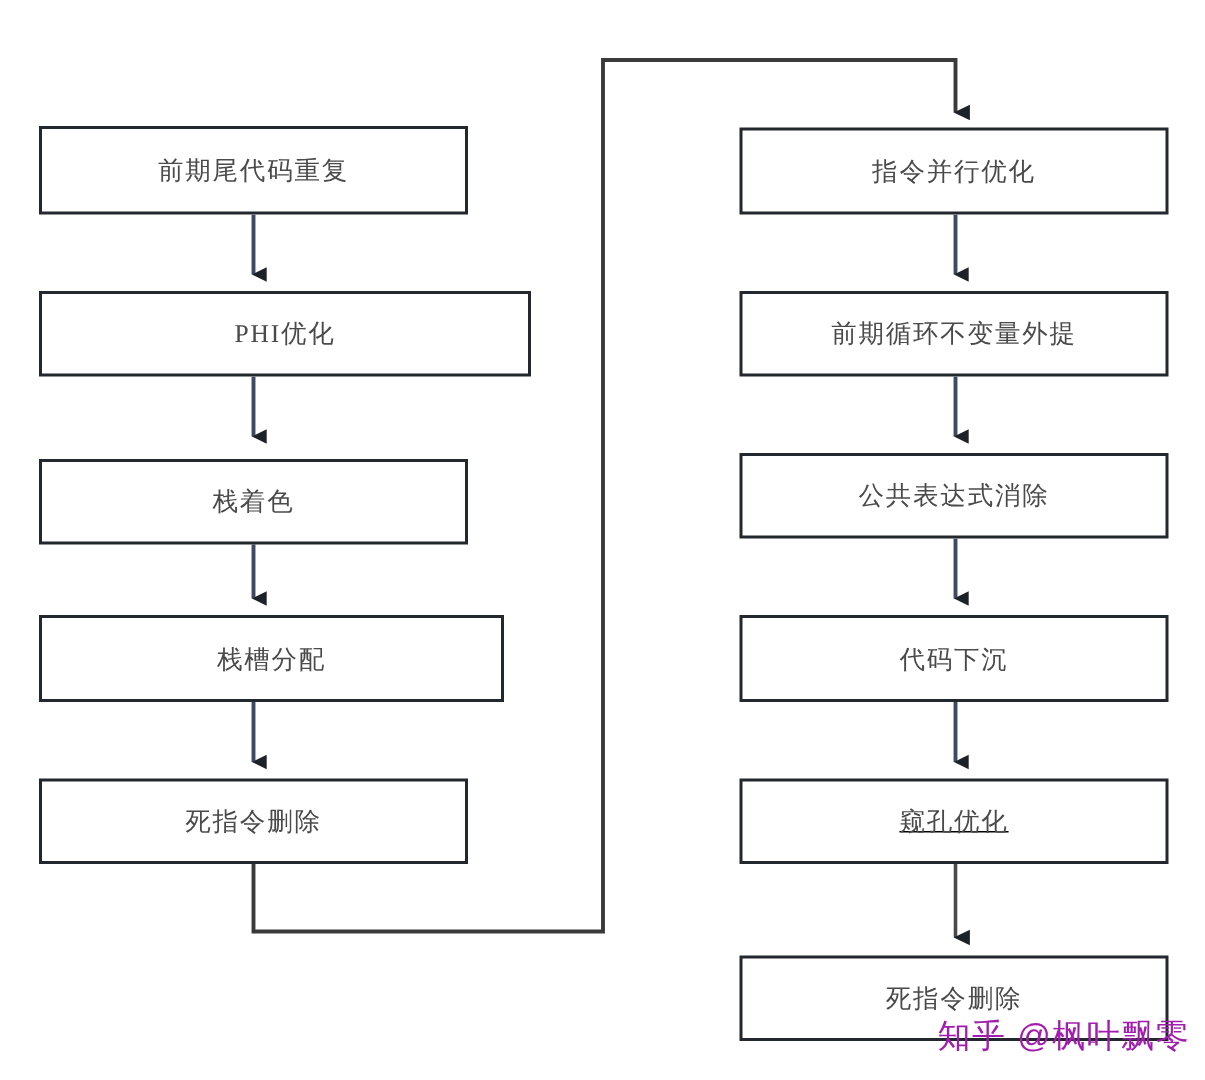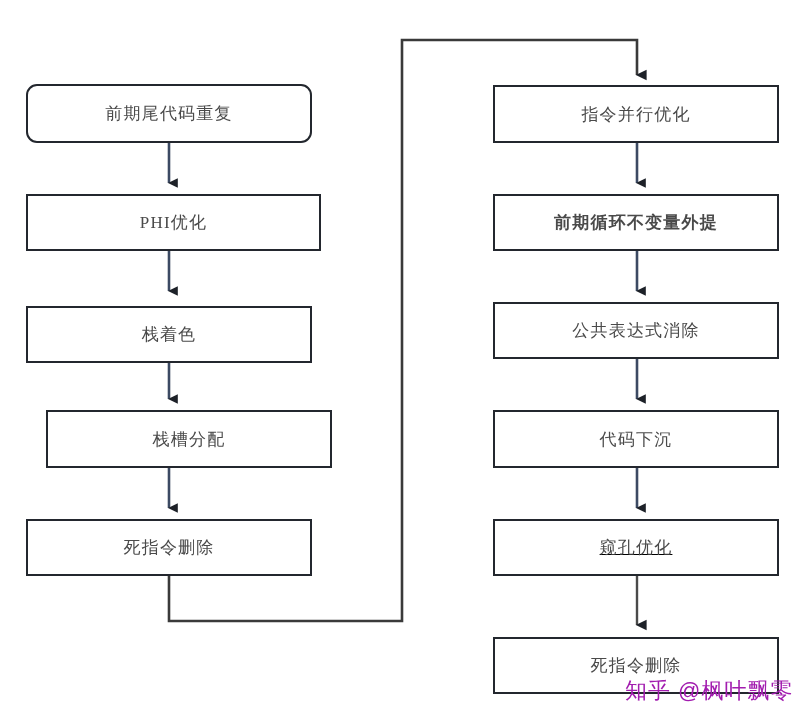--- a/index.html
+++ b/index.html
@@ -87,45 +87,45 @@
 
     <polyline points="169,576 169,621 402,621 402,40 637,40 637,75" fill="none" stroke="#3a3a3a" stroke-width="2.6" stroke-linejoin="miter" marker-end="url(#arrowDark)"></polyline>
 
     <line x1="637" y1="143" x2="637" y2="183" stroke="#3c4a63" stroke-width="2.6" marker-end="url(#arrowBlue)"></line>
     <line x1="637" y1="251" x2="637" y2="291" stroke="#3c4a63" stroke-width="2.6" marker-end="url(#arrowBlue)"></line>
     <line x1="637" y1="359" x2="637" y2="399" stroke="#3c4a63" stroke-width="2.6" marker-end="url(#arrowBlue)"></line>
     <line x1="637" y1="468" x2="637" y2="508" stroke="#3c4a63" stroke-width="2.6" marker-end="url(#arrowBlue)"></line>
     <line x1="637" y1="576" x2="637" y2="625" stroke="#4a4a4a" stroke-width="2.4" marker-end="url(#arrowDark)"></line>
   </svg>
 
-  <div class="node-box" style="left:26px; top:84px; width:286px; height:59px;border-radius:11px;">
+  <div class="node-box" style="left:26px; top:84px; width:286px; height:59px;">
     <span class="node-label">前期尾代码重复</span>
   </div>
 
-  <div class="node-box" style="left:26px; top:194px; width:295px; height:57px;">
+  <div class="node-box" style="left:26px; top:194px; width:328px; height:57px;">
     <span class="node-label">PHI优化</span>
   </div>
 
   <div class="node-box" style="left:26px; top:306px; width:286px; height:57px;">
     <span class="node-label">栈着色</span>
   </div>
 
-  <div class="node-box" style="left:26px; top:410px; width:286px; height:58px;margin-left:20px;">
+  <div class="node-box" style="left:26px; top:410px; width:310px; height:58px;">
     <span class="node-label">栈槽分配</span>
   </div>
 
   <div class="node-box" style="left:26px; top:519px; width:286px; height:57px;">
     <span class="node-label">死指令删除</span>
   </div>
 
   <div class="node-box" style="left:493px; top:85px; width:286px; height:58px;">
     <span class="node-label">指令并行优化</span>
   </div>
 
-  <div class="node-box" style="left:493px; top:194px; width:286px; height:57px;font-weight:bold;">
+  <div class="node-box" style="left:493px; top:194px; width:286px; height:57px;">
     <span class="node-label">前期循环不变量外提</span>
   </div>
 
   <div class="node-box" style="left:493px; top:410px; width:286px; height:58px;">
     <span class="node-label">代码下沉</span>
   </div>
 
   <div class="node-box" style="left:493px; top:302px; width:286px; height:57px;">
     <span class="node-label">公共表达式消除</span>
   </div>

